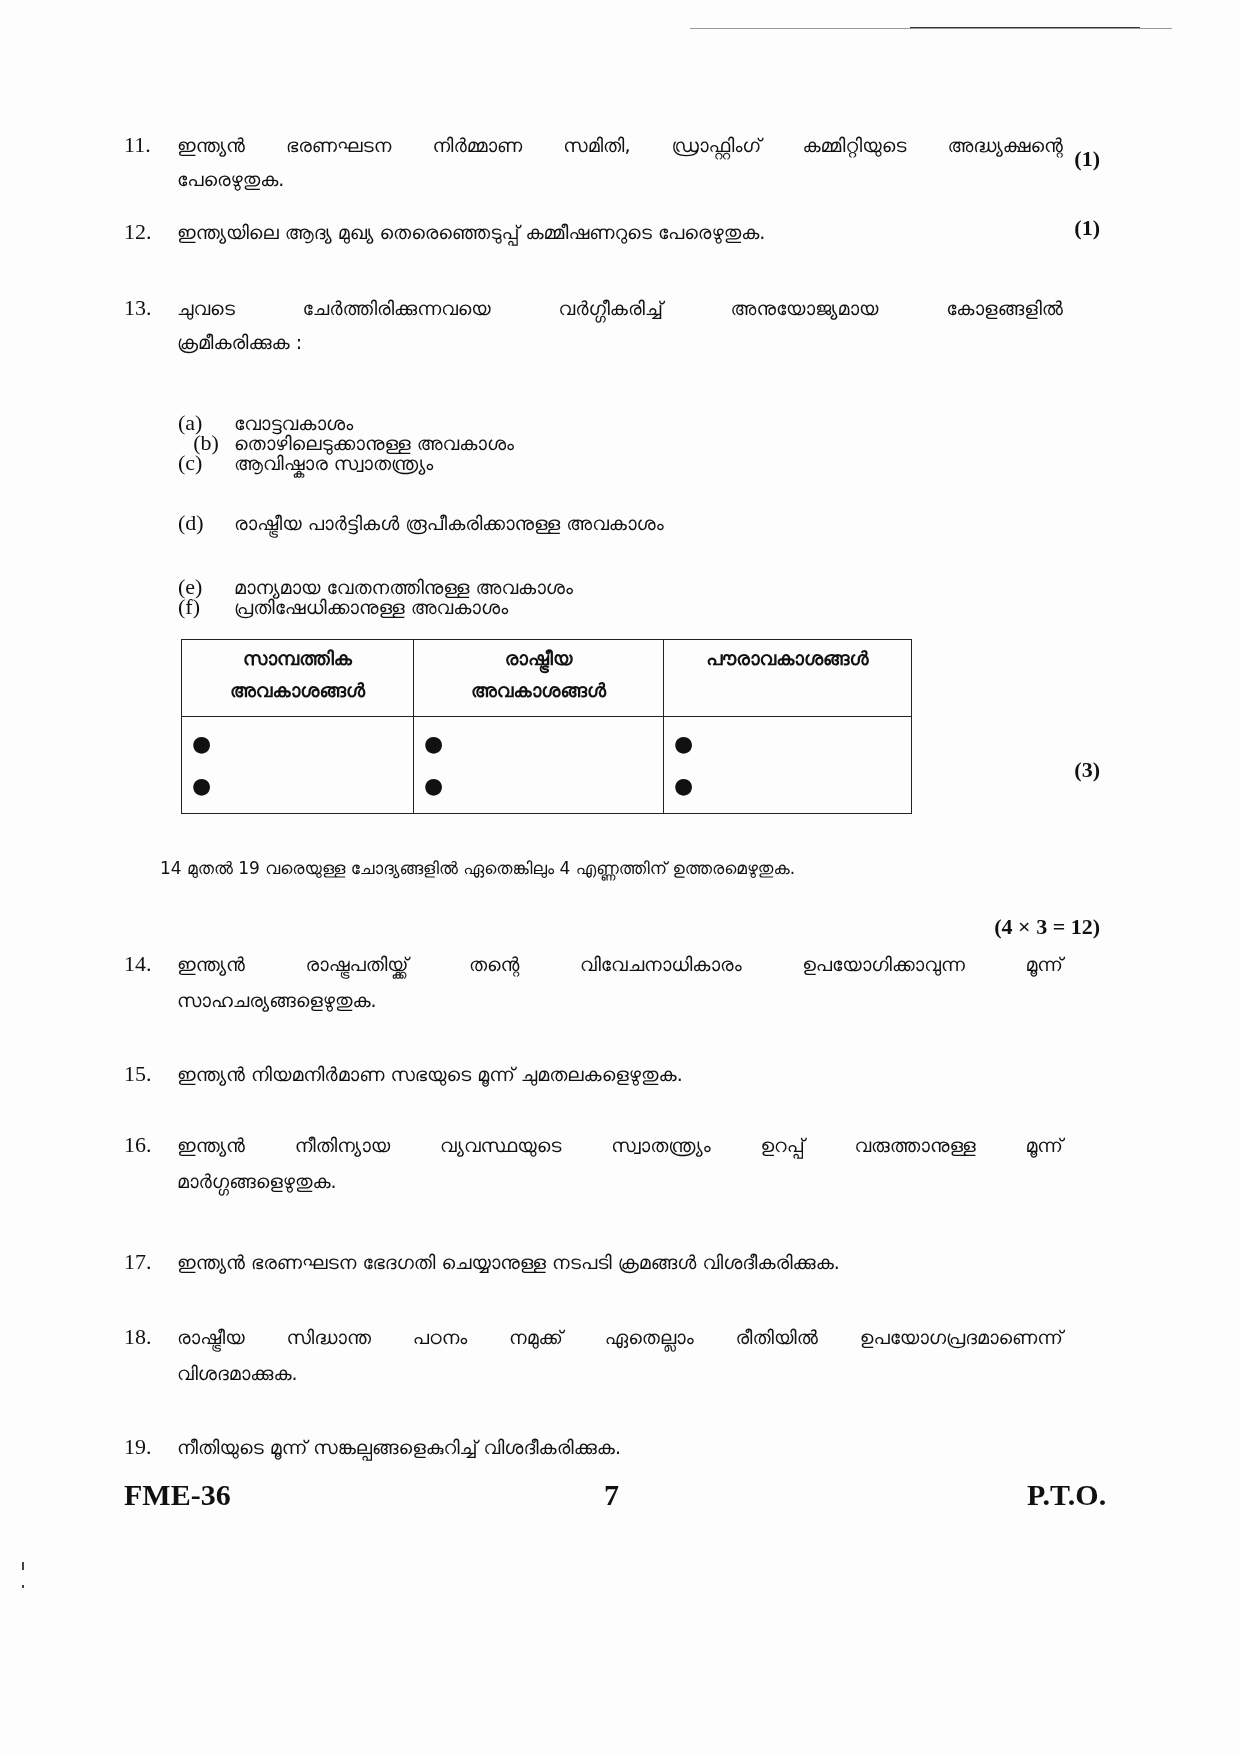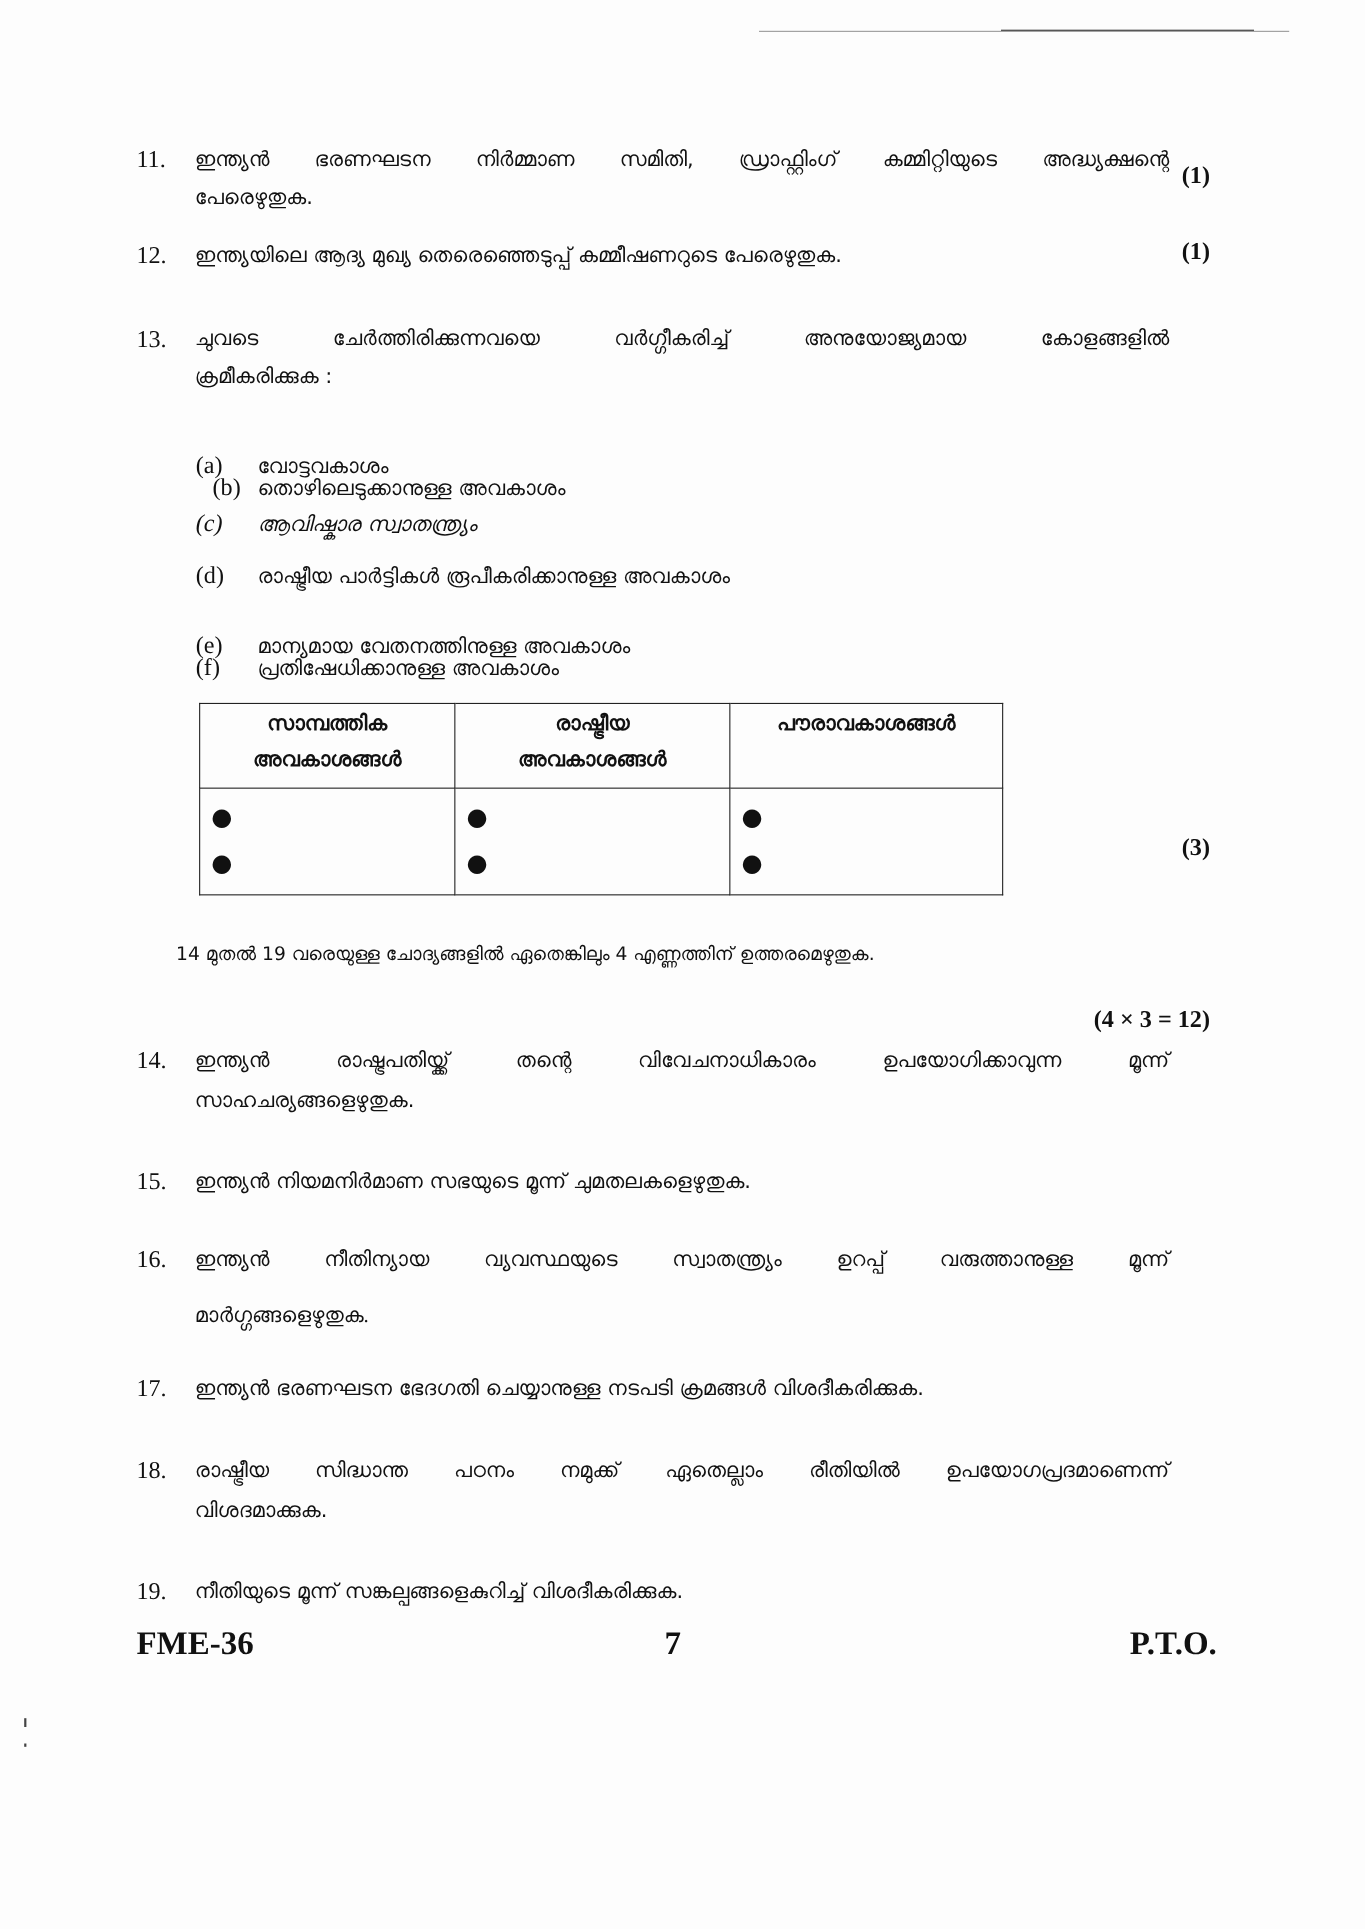--- a/index.html
+++ b/index.html
@@ -66,21 +66,21 @@
   <div class="qtext justify">ചുവടെ ചേർത്തിരിക്കുന്നവയെ വർഗ്ഗീകരിച്ച് അനുയോജ്യമായ കോളങ്ങളിൽ</div>
   <div class="qtext" style="top:34px;">ക്രമീകരിക്കുക :</div>
 </div>
 
 <div class="opt" style="top:408px;">
   <span class="lbl">(a)</span><span>വോട്ടവകാശം</span>
 </div>
 <div class="opt" style="top:428px;text-align:center;">
   <span class="lbl">(b)</span><span>തൊഴിലെടുക്കാനുള്ള അവകാശം</span>
 </div>
-<div class="opt" style="top:461px;font-style:italic;">
+<div class="opt" style="top:448px;">
   <span class="lbl">(c)</span><span>ആവിഷ്കാര സ്വാതന്ത്ര്യം</span>
 </div>
 <div class="opt" style="top:508px;">
   <span class="lbl">(d)</span><span>രാഷ്ട്രീയ പാർട്ടികൾ രൂപീകരിക്കാനുള്ള അവകാശം</span>
 </div>
 <div class="opt" style="top:572px;">
   <span class="lbl">(e)</span><span>മാന്യമായ വേതനത്തിനുള്ള അവകാശം</span>
 </div>
 <div class="opt" style="top:592px;">
   <span class="lbl">(f)</span><span>പ്രതിഷേധിക്കാനുള്ള അവകാശം</span>
@@ -133,21 +133,21 @@
 </div>
 
 <div class="q" style="top:1057px;">
   <span class="qnum">15.</span>
   <div class="qtext">ഇന്ത്യൻ നിയമനിർമാണ സഭയുടെ മൂന്ന് ചുമതലകളെഴുതുക.</div>
 </div>
 
 <div class="q" style="top:1128px;">
   <span class="qnum">16.</span>
   <div class="qtext justify">ഇന്ത്യൻ നീതിന്യായ വ്യവസ്ഥയുടെ സ്വാതന്ത്ര്യം ഉറപ്പ് വരുത്താനുള്ള മൂന്ന്</div>
-  <div class="qtext" style="top:52px;font-family:Liberation Serif, serif;">മാർഗ്ഗങ്ങളെഴുതുക.</div>
+  <div class="qtext" style="top:36px;">മാർഗ്ഗങ്ങളെഴുതുക.</div>
 </div>
 
 <div class="q" style="top:1245px;">
   <span class="qnum">17.</span>
   <div class="qtext">ഇന്ത്യൻ ഭരണഘടന ഭേദഗതി ചെയ്യാനുള്ള നടപടി ക്രമങ്ങൾ വിശദീകരിക്കുക.</div>
 </div>
 
 <div class="q" style="top:1320px;">
   <span class="qnum">18.</span>
   <div class="qtext justify">രാഷ്ട്രീയ സിദ്ധാന്ത പഠനം നമുക്ക് ഏതെല്ലാം രീതിയിൽ ഉപയോഗപ്രദമാണെന്ന്</div>

